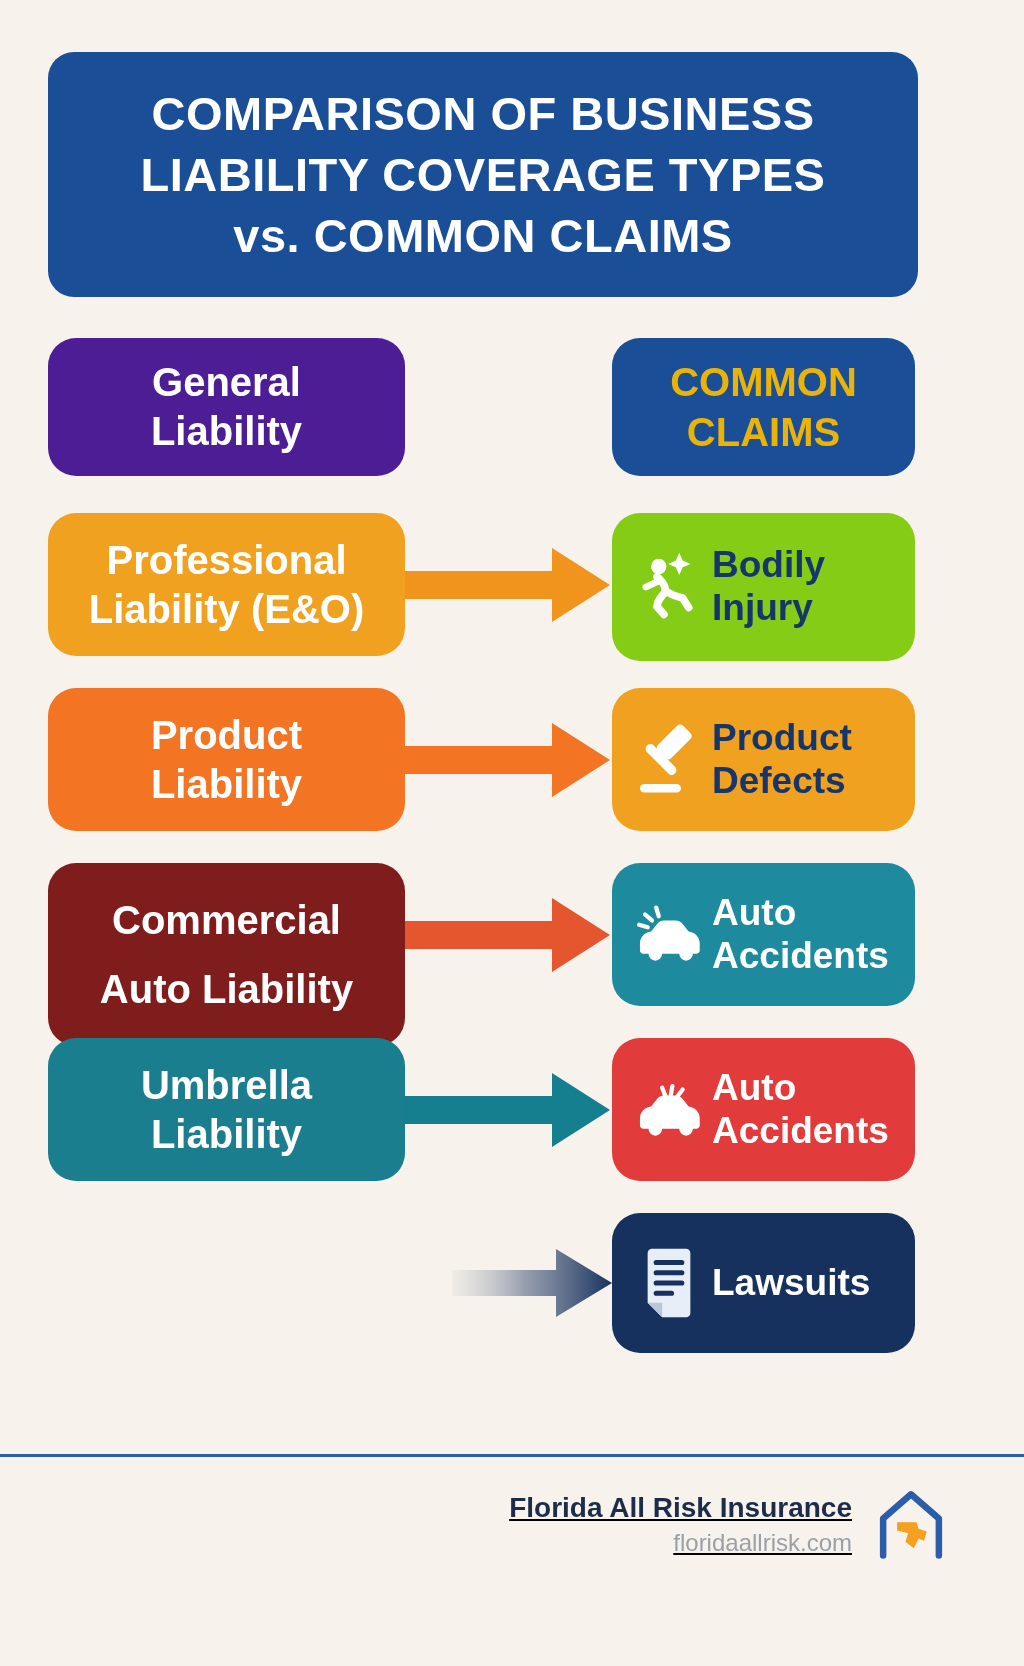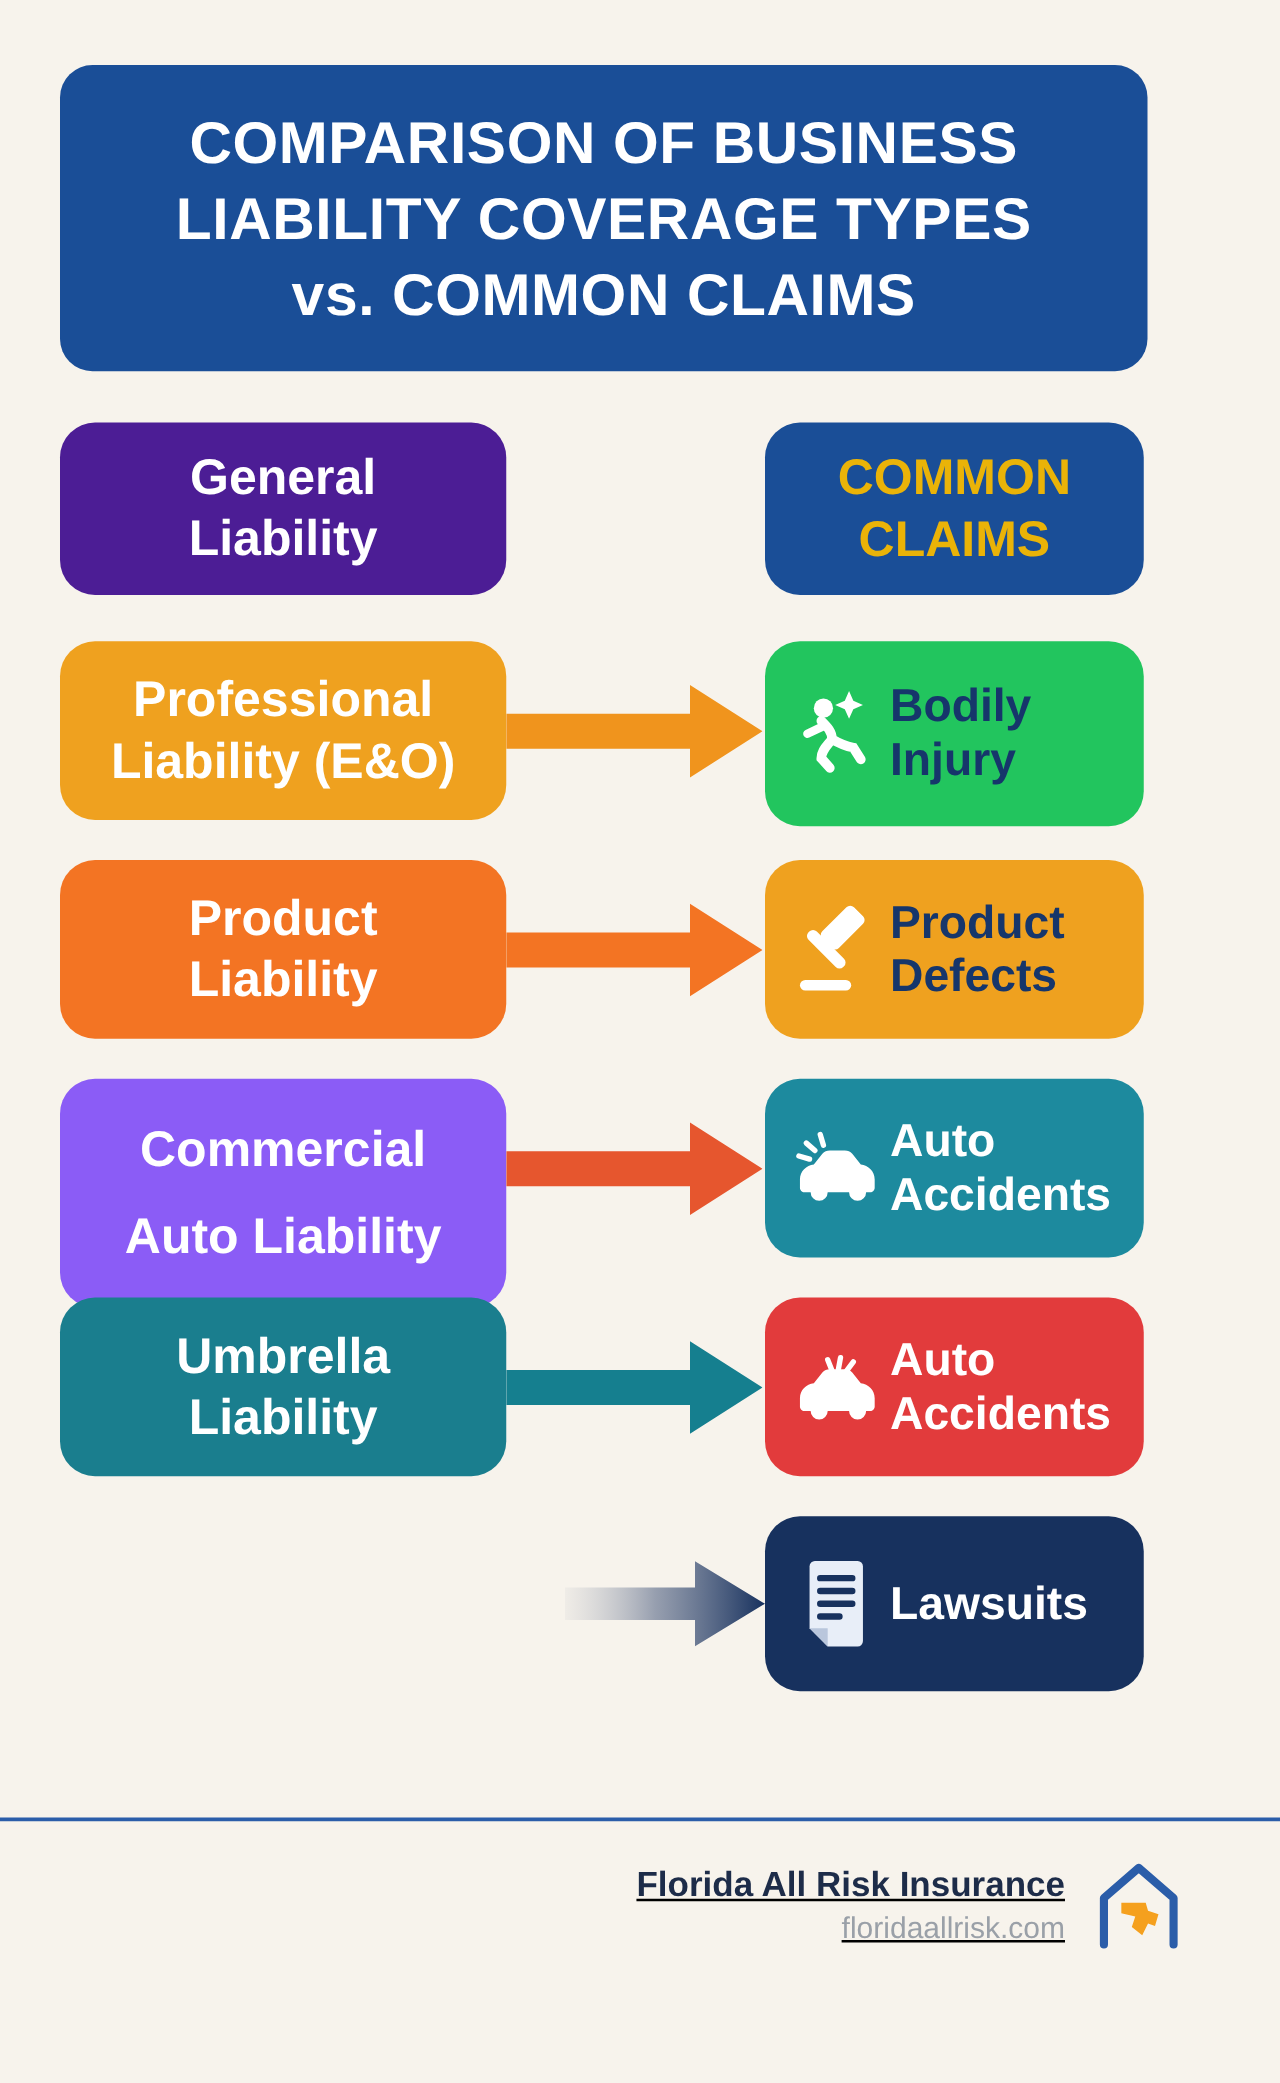--- a/index.html
+++ b/index.html
@@ -19,34 +19,34 @@
     position:absolute; border-radius:28px; font-weight:bold;
   }
   .cov {
     left:48px; width:357px; color:#fff; font-size:40px; line-height:1.22;
     display:flex; flex-direction:column; justify-content:center; align-items:center;
     text-align:center; padding:0 8px;
   }
   .cov1 { top:338px; height:138px; background:#4c1d95; }
   .cov2 { top:513px; height:143px; background:#efa11f; }
   .cov3 { top:688px; height:143px; background:#f37423; }
-  .cov4 { top:863px; height:183px; background:#8b5cf6;gap:20px; }
+  .cov4 { top:863px; height:183px; background:#7f1d1d;gap:20px; }
   .cov5 { top:1038px; height:143px; background:#1a7e8e; }
 
   .claim {
     left:612px; width:303px;
     display:flex; align-items:center; padding-left:14px;
     font-size:37px; line-height:1.15; text-align:left;
   }
   .claimH {
     top:338px; height:138px; background:#1a4e97; color:#eab308;
     justify-content:center; padding-left:0; text-align:center;
     flex-direction:column; font-size:40px; line-height:1.25;
   }
-  .claim1 { top:513px; height:148px; background:#22c55e; color:#16366b; }
+  .claim1 { top:513px; height:148px; background:#84cc16; color:#16366b; }
   .claim2 { top:688px; height:143px; background:#efa11f; color:#16366b; }
   .claim3 { top:863px; height:143px; background:#1d8a9e; color:#fff; }
   .claim4 { top:1038px; height:143px; background:#e23b3c; color:#fff; }
   .claim5 { top:1213px; height:140px; background:#17315e; color:#fff; }
 
   .claim .icon-wrap { flex:0 0 86px; display:flex; justify-content:center; align-items:center; }
   .claim .icon-wrap svg { width:82px; height:82px; }
   .claim .label { display:flex; flex-direction:column; }
   .line { display:block; }
 

